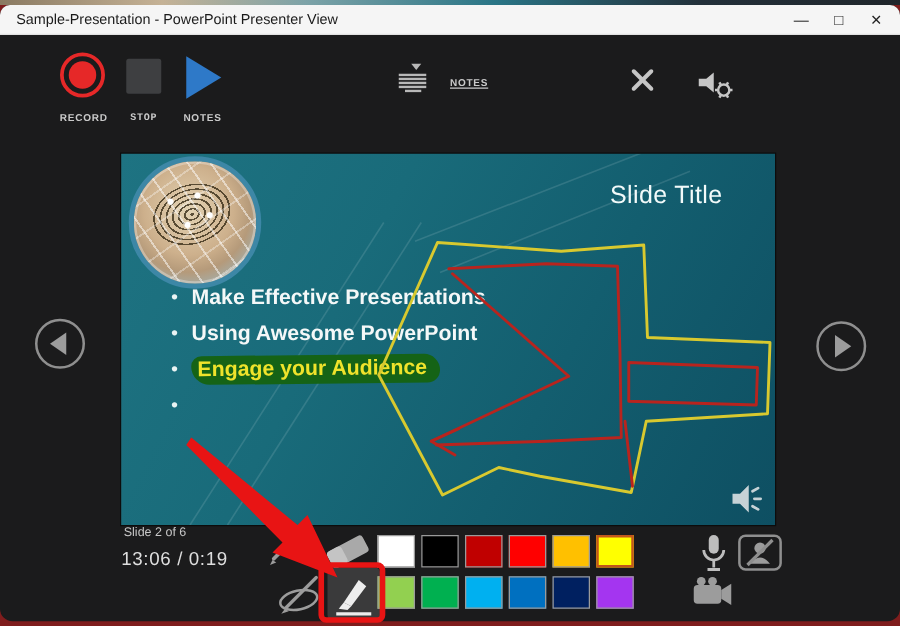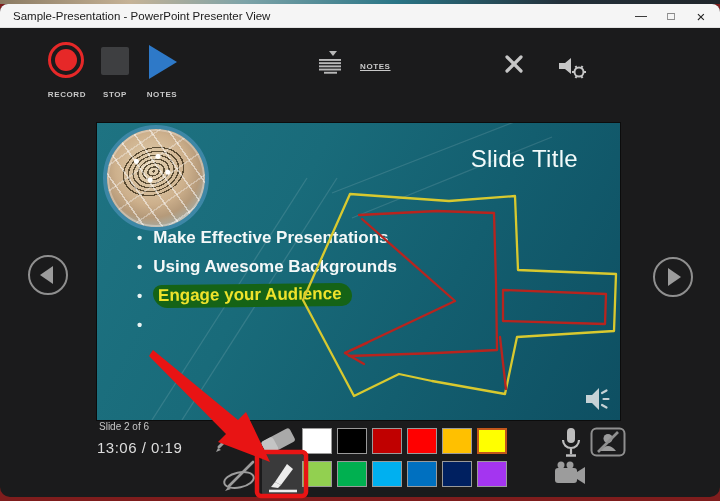--- a/index.html
+++ b/index.html
@@ -54,21 +54,21 @@
     transform:rotate(-18deg);opacity:.85;
     background:repeating-radial-gradient(ellipse at center,rgba(40,30,10,.85) 0 1.5px,transparent 1.5px 5px);}
   .globe .grid{position:absolute;inset:0;
     background:
       radial-gradient(circle 2px at 30% 33%,#fff 0 2px,transparent 3px),
       radial-gradient(circle 2px at 52% 28%,#fff 0 2px,transparent 3px),
       radial-gradient(circle 2px at 44% 52%,#fff 0 2px,transparent 3px),
       radial-gradient(circle 2px at 62% 44%,#fff 0 2px,transparent 3px),
       repeating-linear-gradient(55deg,rgba(255,255,255,.5) 0 1.5px,transparent 1.5px 15px),
       repeating-linear-gradient(-35deg,rgba(255,255,255,.32) 0 1.5px,transparent 1.5px 21px);}
-  .slide-title{position:absolute;right:42px;top:22px;font-size:24px;color:#f2fafa;letter-spacing:.3px;text-align:right;}
+  .slide-title{position:absolute;right:42px;top:22px;font-size:20px;color:#f2fafa;letter-spacing:.3px;text-align:right;}
   .bullets{position:absolute;left:40px;top:100px;list-style:none;}
   .bullets li{display:flex;align-items:center;height:29px;font-size:17px;font-weight:bold;
     color:#f4f8f8;white-space:nowrap;}
   .bullets .dot{color:#e9f3f3;margin-right:11px;font-size:15px;}
   .bullets li.hl .txt{background:var(--hl-band);color:var(--hl-text);
     padding:1px 10px 2px 5px;border-radius:9px 14px 11px 16px;transform:rotate(-.6deg);}
   .slide-speaker{position:absolute;right:9px;bottom:6px;}
   .slide-ink{position:absolute;left:0;top:0;pointer-events:none;}
   
   .slide-pos{position:absolute;left:99px;top:417px;font-size:10px;color:#c7c7c7;}
@@ -110,21 +110,21 @@
         <span class="win-btn close">×</span>
       </div>
     </div>
 
     <div class="record-ring">
       <div class="record-dot"></div>
     </div>
     <div class="tool-label" style="left:40px;top:86px;width:54px;">RECORD</div>
 
     <div class="stop-square"></div>
-    <div class="tool-label" style="left:97px;top:86px;width:36px;">STOP</div>
+    <div class="tool-label" style="left:97px;top:86px;width:36px;font-family:Liberation Mono, monospace;">STOP</div>
 
     <div class="replay-tri"></div>
     <div class="tool-label" style="left:137px;top:86px;width:50px;">NOTES</div>
 
     <svg class="notes-btn" viewBox="0 0 28 26" width="28" height="26">
       <polygon points="11,1 19,1 15,6" fill="#b8b8b8"></polygon>
       <rect x="1" y="9" width="22" height="1.9" fill="#b8b8b8"></rect>
       <rect x="1" y="12.2" width="22" height="1.9" fill="#b8b8b8"></rect>
       <rect x="1" y="15.4" width="22" height="1.9" fill="#b8b8b8"></rect>
       <rect x="1" y="18.6" width="22" height="1.9" fill="#b8b8b8"></rect>
@@ -171,21 +171,21 @@
         <div class="grid"></div>
       </div>
       <div class="slide-title">Slide Title</div>
       <ul class="bullets">
           <li>
             <span class="dot">•</span>
             <span class="txt">Make Effective Presentations</span>
           </li>
           <li>
             <span class="dot">•</span>
-            <span class="txt">Using Awesome Backgrounds</span>
+            <span class="txt">Using Awesome PowerPoint</span>
           </li>
           <li class="hl">
             <span class="dot">•</span>
             <span class="txt">Engage your Audience</span>
           </li>
           <li>
             <span class="dot">•</span>
           </li>
         </ul>
       <svg class="slide-speaker" width="27" height="30" viewBox="0 0 27 30">

